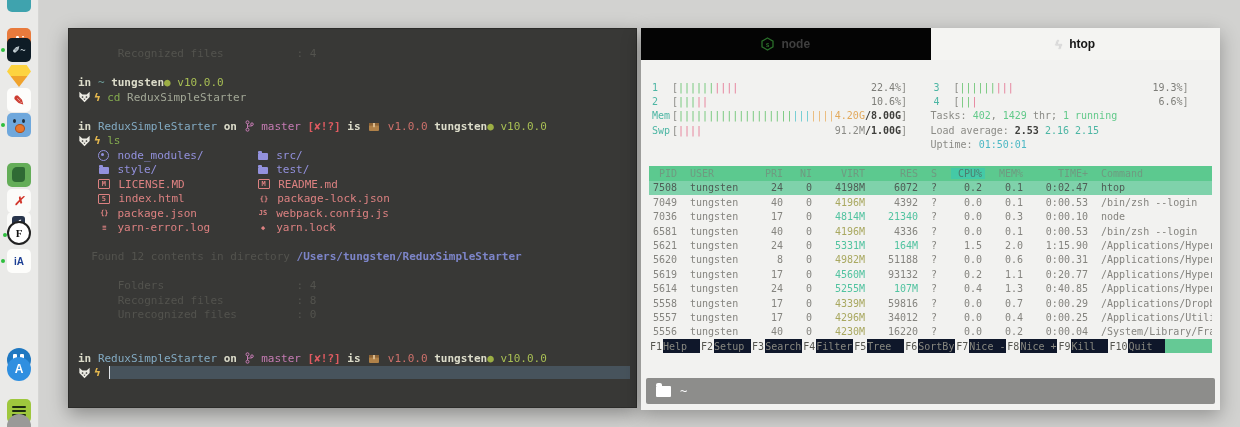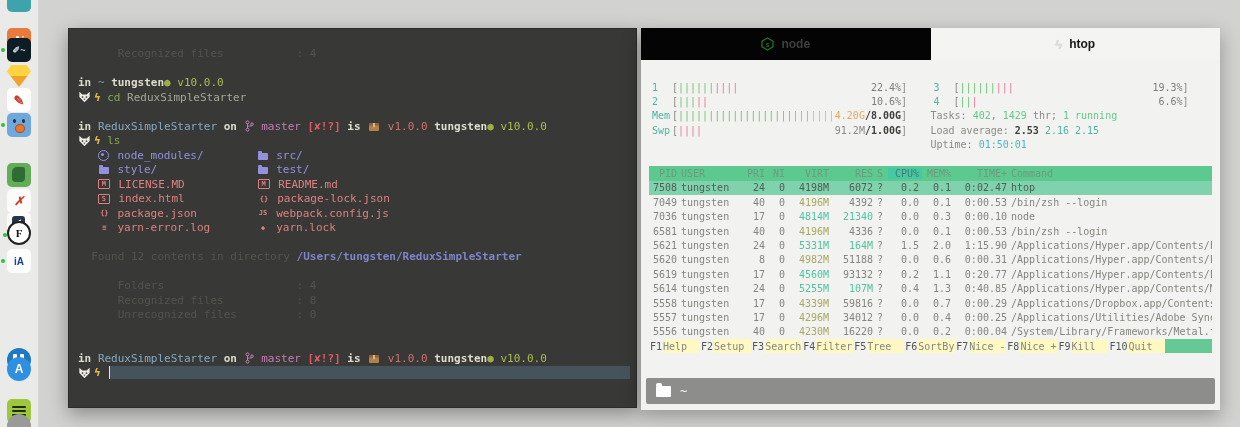--- a/index.html
+++ b/index.html
@@ -91,30 +91,30 @@
   .barbox{width:223px;position:relative;overflow:hidden;flex:none;height:14.4px;display:flex;align-items:center}
   .mval{position:absolute;right:0;top:0;height:14.4px;display:flex;align-items:center}
   .bar-g{color:#6cc573}.bar-r{color:#e57a95}.bar-c{color:#64c9cf}.bar-o{color:#eab56e}
   .dim{color:#8b8b86}.dimb{color:#7d7d78;font-weight:normal}
   .darkb{color:#3f3f3c;font-weight:bold}
   .orange{color:#e2a95c}
   .green{color:#62c98a}
   .teal{color:#4db6a4}
   .cyan{color:#4cb8c4}
   .prow{display:grid;grid-template-columns:28px 56px 24px 16px 40px 40px 10px 28px 28px 52px 1fr;
-        column-gap:4px;height:14.4px;align-items:center;white-space:nowrap}
+        column-gap:13px;height:14.4px;align-items:center;white-space:nowrap}
   .prow .c0,.prow .c2,.prow .c3,.prow .c4,.prow .c5,.prow .c7,.prow .c8,.prow .c9{text-align:right}
   .prow .c10{overflow:hidden}
   .phead{background:#5cc98f;color:#6f9a80}
   .phead .hl{background:#44c9a6;color:#4e7a6e;margin:0 -3px;padding:0 3px}
   .psel{background:#7fd2ab;color:#4e5d55}
   .v-teal{color:#52c3a0}.v-olive{color:#a9a860}
   #fbar{display:flex;height:14px;align-items:center;margin-top:0}
   .fkey{color:#55554f;padding:0 1px}
-  .flab{background:#fef9c3;color:#87877f;width:37px;height:14px;display:flex;align-items:center}
+  .flab{background:#0f172a;color:#87877f;width:37px;height:14px;display:flex;align-items:center}
   .ffill{flex:1;background:#65c995;height:14px}
   #wfooter{position:absolute;left:5px;right:5px;bottom:6px;height:26px;background:#8d8d8b;border-radius:2px;
            display:flex;align-items:center;gap:9px;padding-left:10px;color:#fafafa;
            font:12px "DejaVu Sans Mono",monospace}
   .folder-white{position:relative;width:15px;height:11px;background:#fff;border-radius:1px;flex:none}
   .folder-white::before{content:"";position:absolute;top:-3px;left:0;width:6px;height:3px;background:#fff;
                         border-radius:2px 2px 0 0}
   .nodehex{flex:none}
 </style>
 </head>

